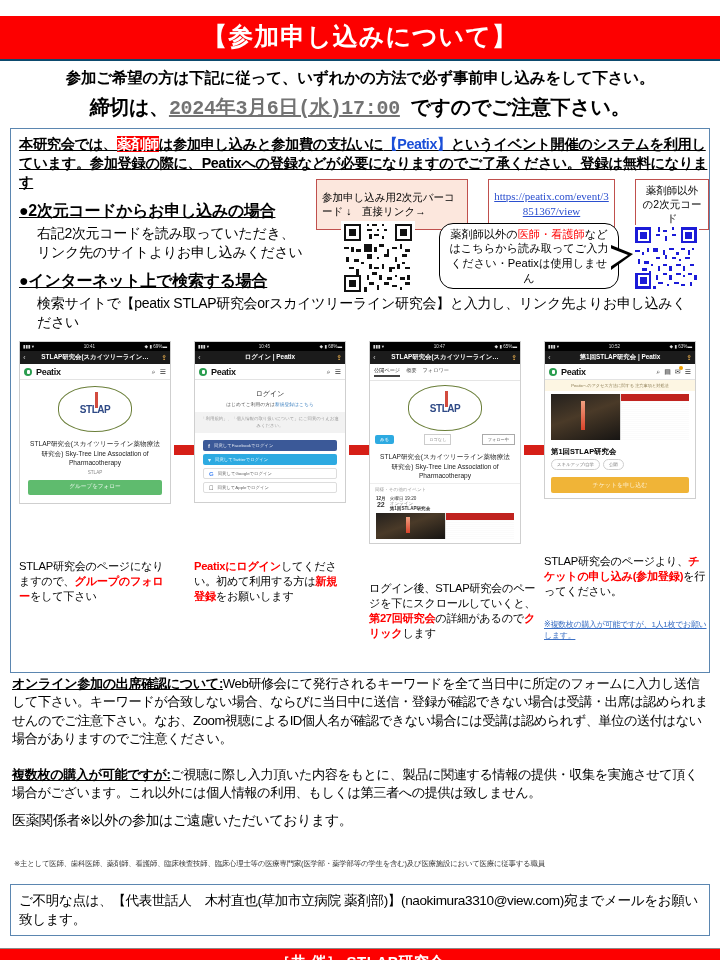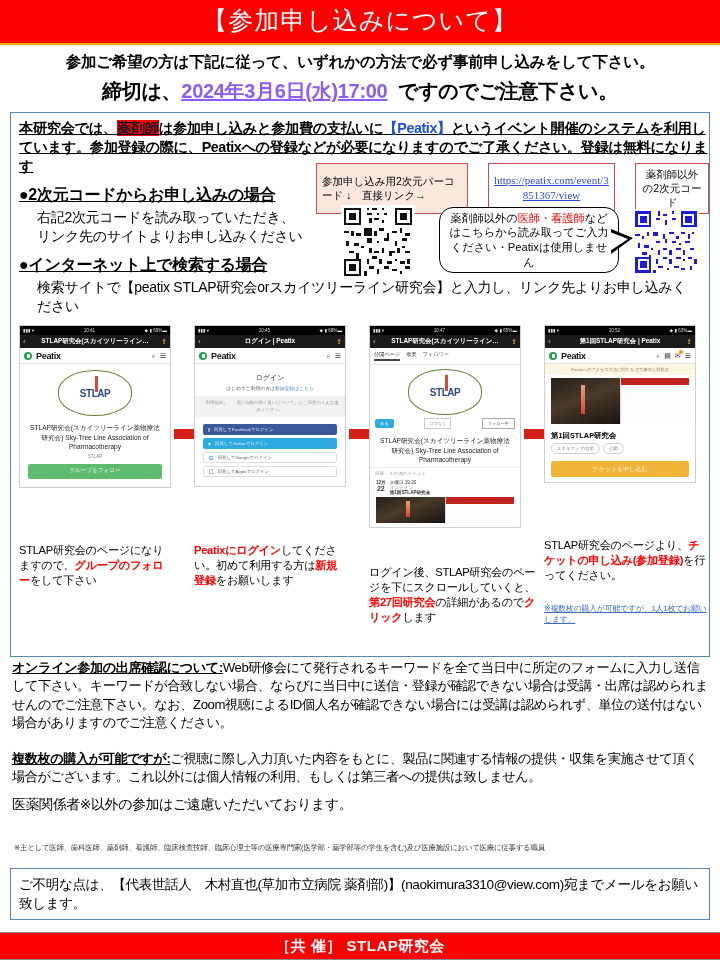--- a/index.html
+++ b/index.html
@@ -9,54 +9,55 @@
     font-family: "Liberation Sans", "DejaVu Sans", sans-serif;
     color: #000;
     overflow: hidden;
   }
   .page { position: relative; width: 720px; height: 960px; }
 
   
   .title-bar {
     background: #fd0000; color: #fff;
     text-align: center;
-    font-size: 25px; font-weight: normal;
+    font-size: 25px; font-weight: bold;
     letter-spacing: 1px;
     padding: 4px 0 6px;
-    border-bottom: 2px solid #eab308;
+    border-bottom: 2px solid #0c4a6e;
+    margin-top: 16px;
   }
   .lead {
     text-align: center; font-size: 15.5px; font-weight: bold;
     padding: 7px 16px 2px;
     letter-spacing: -0.2px;
   }
   .deadline {
     text-align: center; font-size: 20px; font-weight: bold;
     padding: 3px 0 7px;
     letter-spacing: -0.3px;
   }
   .deadline .red-u {
-    color: #8b5cf6; text-decoration: underline; font-weight: bold;
+    color: #737373; text-decoration: underline; font-weight: bold; font-family: Liberation Mono, monospace;
   }
 
   
   .main-box {
     position: relative;
     margin: 0 10px;
     border: 1px solid #5b86b0;
     height: 545px;
     padding: 6px 8px 0 8px;
   }
   .intro {
     font-size: 14.3px; font-weight: bold; line-height: 1.33;
     text-decoration: underline;
     letter-spacing: -0.4px;
     width: 690px;
   }
-  .hl-red-bg { background: #fd0000; color: #0f172a; }
+  .hl-red-bg { background: #fd0000; color: #ffffff; }
   .blue-t { color: #1b4fd8; }
 
   .bullet-head {
     font-size: 16px; font-weight: bold; text-decoration: underline;
     margin-top: 9px; letter-spacing: -0.3px;
   }
   .bullet-body {
     font-size: 14px; line-height: 1.35; margin-left: 18px; margin-top: 2px;
     letter-spacing: -0.3px;
   }

